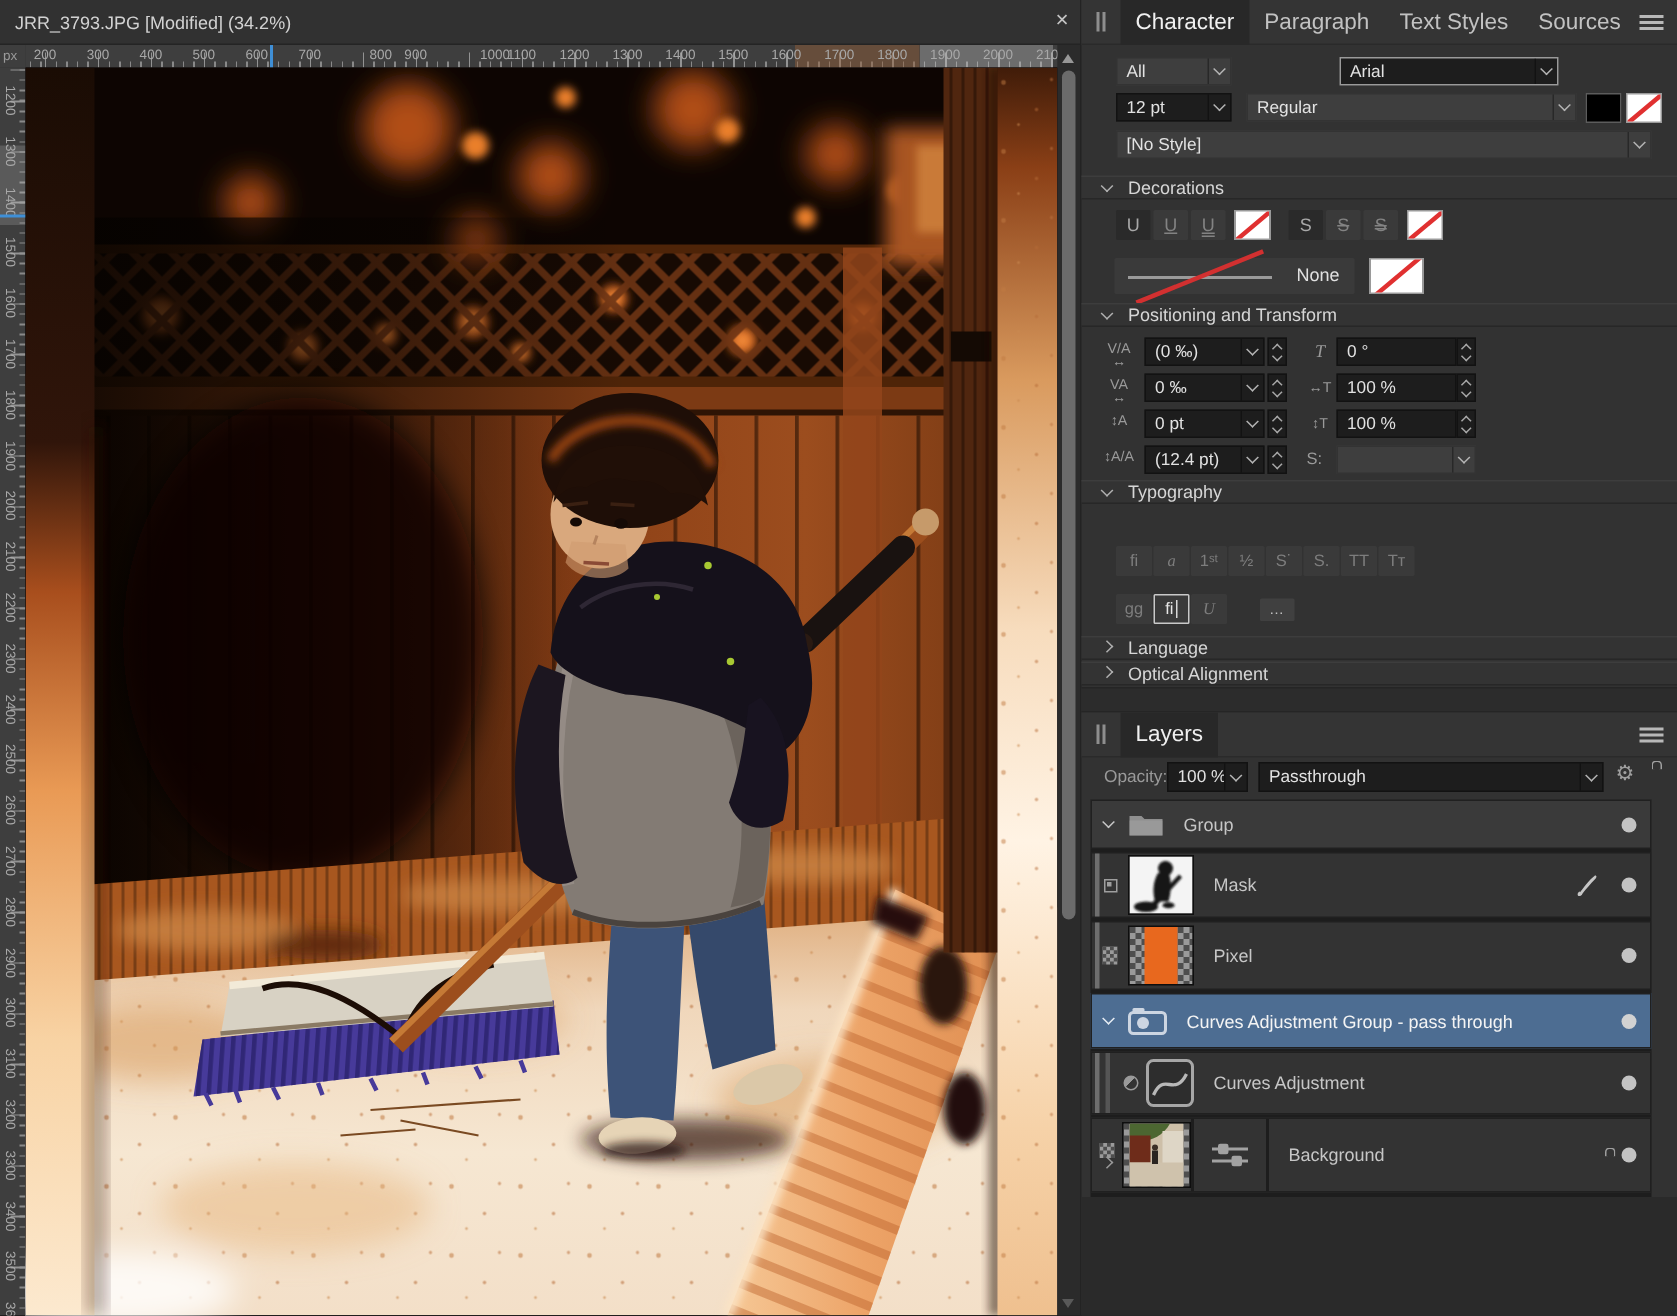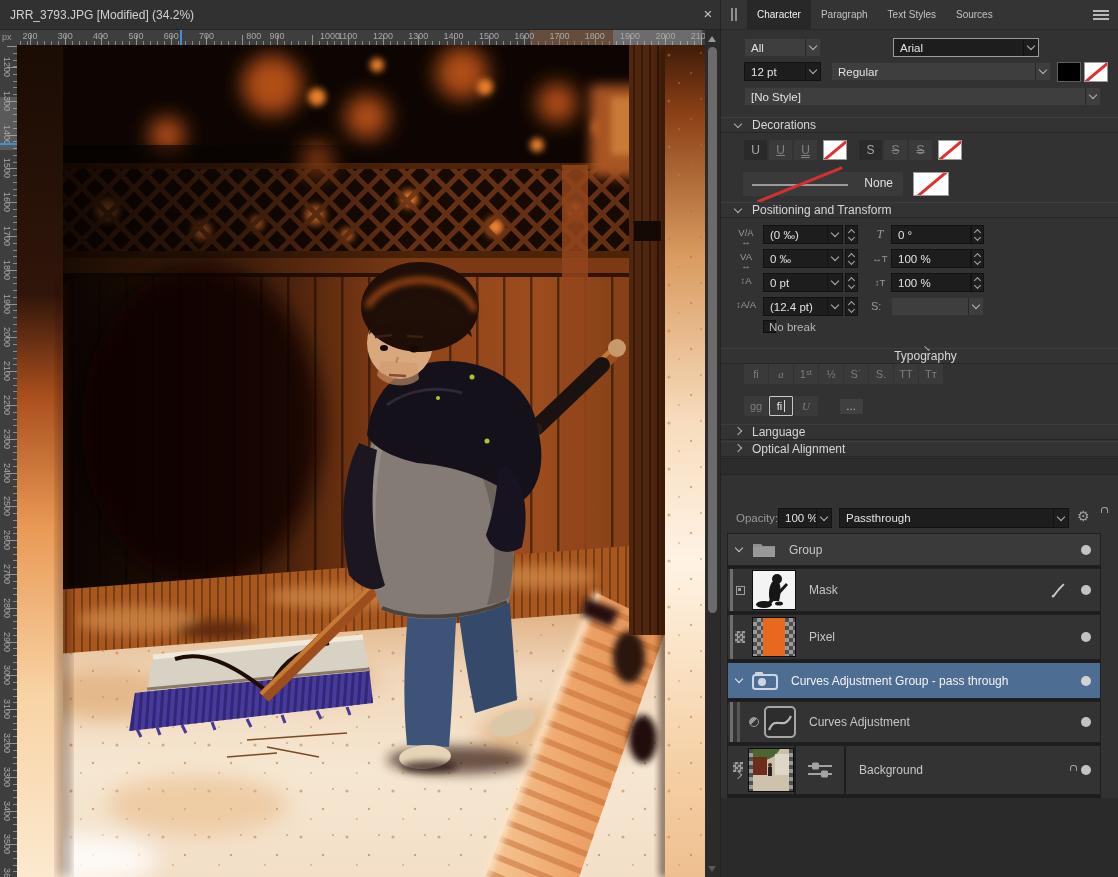--- a/index.html
+++ b/index.html
@@ -38,21 +38,21 @@
 
   .scroll-v { position:absolute; left:705px; top:30px; width:15px; height:847px; background:#2b2b2b; }
   .sb-up { position:absolute; top:6px; left:3px; width:0; height:0; border-left:4.5px solid transparent; border-right:4.5px solid transparent; border-bottom:6px solid #979797; }
   .sb-thumb { position:absolute; top:17px; left:3px; width:9px; height:566px; background:#6b6b6b; border-radius:5px; }
   .sb-down { position:absolute; bottom:5px; left:3px; width:0; height:0; border-left:4.5px solid transparent; border-right:4.5px solid transparent; border-top:6px solid #595959; }
 
   
   .panel { position:absolute; left:720px; top:0; width:398px; height:877px; background:#323232; border-left:1px solid #232323; }
   .ptabbar { position:absolute; left:0; width:398px; height:30px; background:#343434; border-bottom:1px solid #2a2a2a; display:flex; align-items:center; }
   .grip { width:2px; height:13px; background:#8e8e8e; box-shadow:4px 0 0 #8e8e8e; margin:0 14px 0 10px; }
-  .ptab { padding:0 10px; height:30px; line-height:30px; color:#c2c2c2; font-size:10px; }
+  .ptab { padding:0 10px; height:30px; line-height:30px; color:#c2c2c2; font-size:15px; }
   .ptab.active { background:#282828; color:#f0f0f0; }
   .burger { position:absolute; right:10px; top:10px; width:16px; height:10px; border-top:2px solid #b8b8b8; border-bottom:2px solid #b8b8b8; }
   .burger::after { content:""; position:absolute; left:0; right:0; top:2px; height:2px; background:#b8b8b8; }
 
   .combo { position:absolute; height:19px; display:flex; align-items:center; font-size:11.5px; color:#e2e2e2; background:#3e3e3e; border:1px solid #333333; }
   .combo.dark { background:#1d1d1d; border-color:#121212; }
   .combo.outlined { background:#1d1d1d; border:1px solid #9a9a9a; }
   .combo .val { flex:1; padding:0 6px; white-space:nowrap; overflow:hidden; }
   .cvx { width:6px; height:6px; border-right:1.5px solid #b5b5b5; border-bottom:1.5px solid #b5b5b5; transform:rotate(45deg); margin-top:-3px; }
   .cv-right { transform:rotate(-45deg); }
@@ -567,21 +567,21 @@
     <div class="combo" style="left:170px;top:297px;width:93px;">
       <span class="val"></span>
       <span class="cv-box">
           <span class="cvx"></span>
         </span>
     </div>
 
     <span class="chkbox" style="left:42px;top:320px;"></span>
     <span class="nb-lab" style="left:48px;top:321px;">No break</span>
 
-    <div class="sec" style="top:348px;flex-direction:column;">
+    <div class="sec" style="top:320px;">
       <span class="cvx"></span>
       <span class="seclab">Typography</span>
     </div>
     <span class="tbtn" style="left:23px;top:364px;">
         <span>fi</span>
       </span>
     <span class="tbtn" style="left:48px;top:364px;">
         <i style="font-family:'Liberation Serif',serif;">a</i>
       </span>
     <span class="tbtn" style="left:73px;top:364px;">
@@ -619,20 +619,25 @@
       <span class="cvx cv-right"></span>
       <span class="seclab">Language</span>
     </div>
     <div class="sec" style="top:441px;">
       <span class="cvx cv-right"></span>
       <span class="seclab">Optical Alignment</span>
     </div>
 
     <div class="splitter" style="top:458px;height:17px;"></div>
 
+    <div class="ptabbar" style="top:475px;">
+      <span class="grip"></span>
+      <span class="ptab active">Layers</span>
+      <span class="burger"></span>
+    </div>
 
     <span class="op-label" style="left:15px;top:512px;">Opacity:</span>
     <div class="combo dark" style="left:57px;top:508px;width:54px;height:20px;">
       <span class="val">100 %</span>
       <span class="cv-box">
           <span class="cvx"></span>
         </span>
     </div>
     <div class="combo dark" style="left:118px;top:508px;width:230px;height:20px;">
       <span class="val">Passthrough</span>

